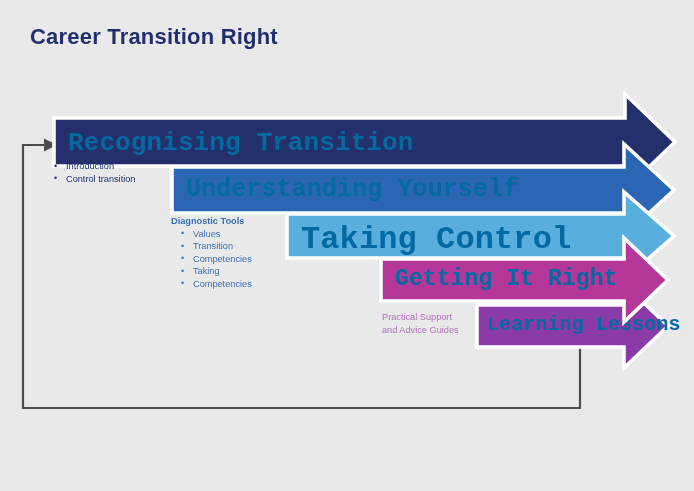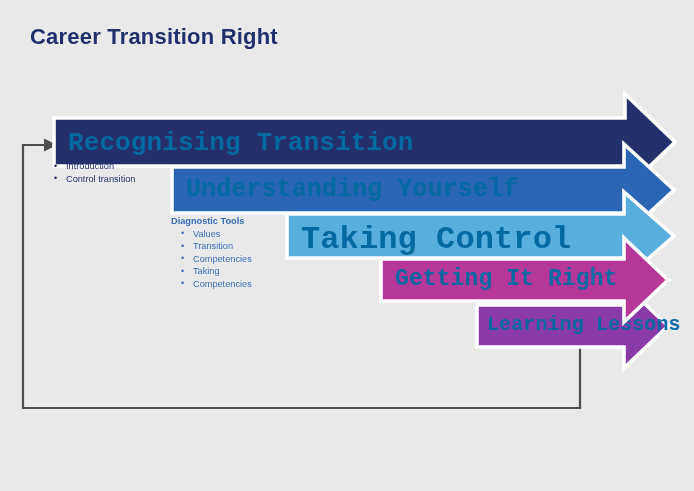--- a/index.html
+++ b/index.html
@@ -151,14 +151,18 @@
     <ul>
       <li>Values</li>
       <li>Transition</li>
       <li>Competencies</li>
       <li>Taking</li>
       <li>Competencies</li>
     </ul>
   </div>
 
 
+  <div class="caption" style="left:382px; top:311px; color:#b26fc0;">
+    <span class="cap-line">Practical Support</span>
+    <span class="cap-line">and Advice Guides</span>
+  </div>
 
 </div>
 
 </body></html>

